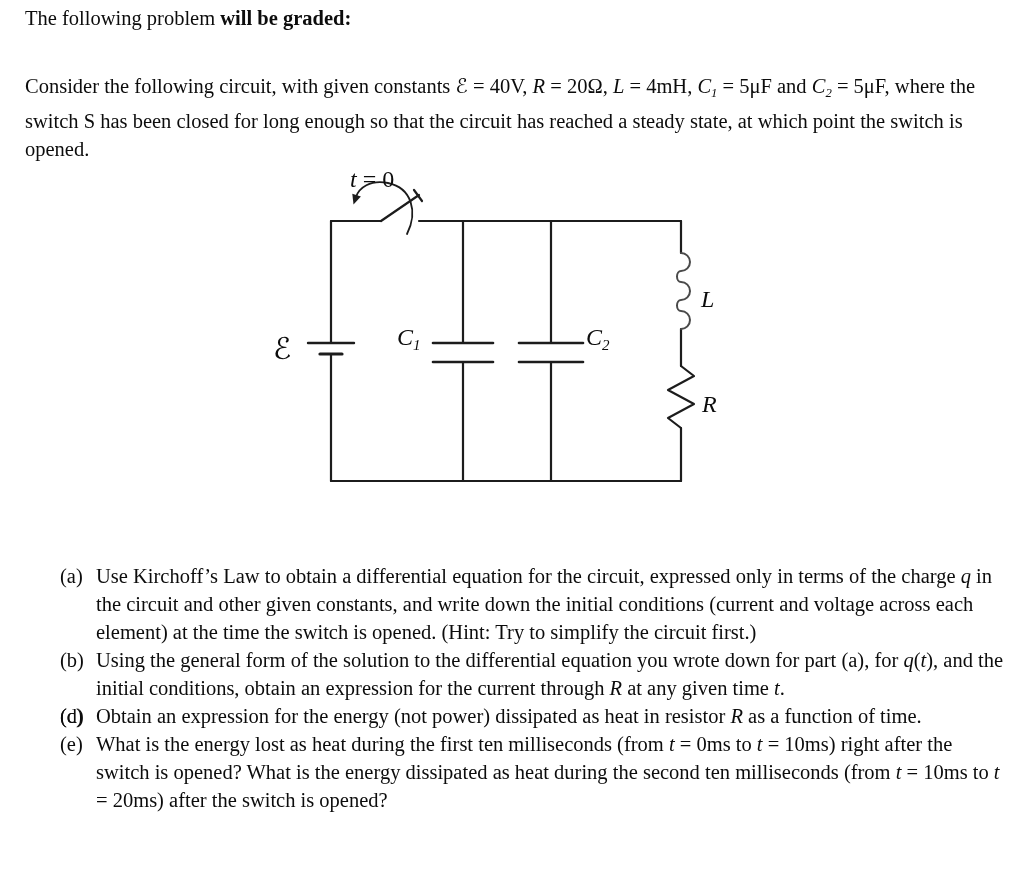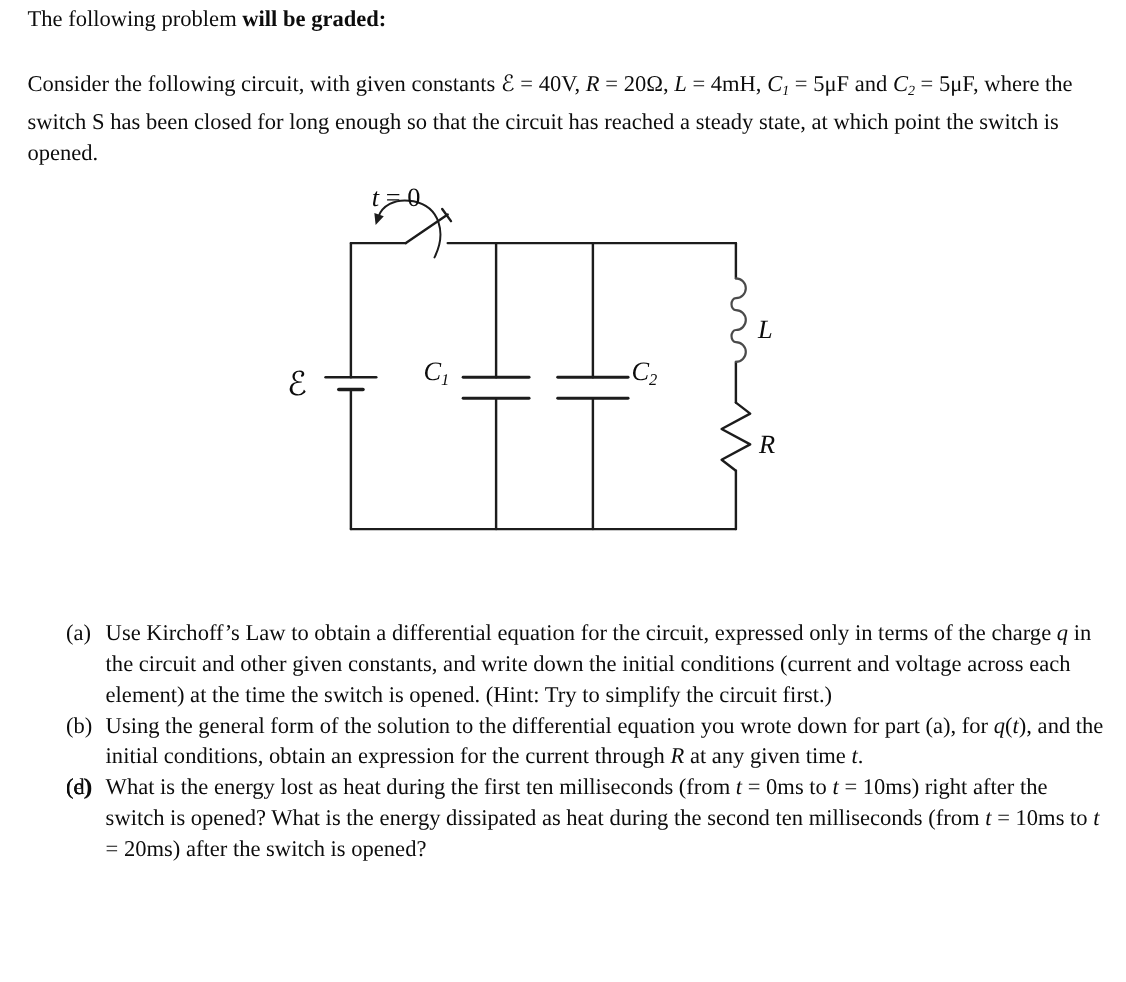--- a/index.html
+++ b/index.html
@@ -10,25 +10,25 @@
   }
   .page { position: relative; width: 1024px; height: 893px; background: #fff; border-radius: 25px; }
 
   .heading {
     position: absolute; left: 25px; top: 5px;
     font-size: 20.5px; line-height: 26px; margin: 0; white-space: nowrap;
   }
   .bold { font-weight: bold; }
 
   .intro {
-    position: absolute; left: 25px; top: 62px; width: 982px;
+    position: absolute; left: 25px; top: 72px; width: 982px;
     font-size: 20.5px; line-height: 28px; margin: 0;
   }
 
-  .circuit-wrap { position: absolute; left: 244px; top: 150px; width: 500px; height: 390px; text-decoration: underline; }
+  .circuit-wrap { position: absolute; left: 256px; top: 150px; width: 500px; height: 390px; text-decoration: underline; }
   .circuit-wrap svg { display: block; width: 500px; height: 390px; }
 
   .clbl {
     font-family: "Liberation Serif", "DejaVu Serif", serif;
     font-size: 24px; fill: #0c0c0c;
   }
   .it { font-style: italic; }
   .emf-big {
     font-family: "DejaVu Sans", "DejaVu Serif", serif;
     font-style: italic; font-size: 30px; fill: #0c0c0c;
@@ -120,20 +120,21 @@
     </div>
     <div class="q">
       <span class="q-label">(b)</span>
       <span class="q-text"><span>Using the general form of the solution to the differential equation you wrote down for part (a), for </span><span class="seg-i">q</span><span>(</span><span class="seg-i">t</span><span>), and the initial conditions, obtain an expression for the current through </span><span class="seg-i">R</span><span> at any given time </span><span class="seg-i">t</span><span>.</span></span>
     </div>
     <div class="q">
       <span class="q-label">(c)</span>
     </div>
     <div class="q">
       <span class="q-label">(d)</span>
+      <span class="q-text"><span>Obtain an expression for the energy (not power) dissipated as heat in resistor </span><span class="seg-i">R</span><span> as a function of time.</span></span>
     </div>
     <div class="q">
       <span class="q-label">(e)</span>
       <span class="q-text"><span>What is the energy lost as heat during the first ten milliseconds (from </span><span class="seg-i">t</span><span> = 0ms to </span><span class="seg-i">t</span><span> = 10ms) right after the switch is opened? What is the energy dissipated as heat during the second ten milliseconds (from </span><span class="seg-i">t</span><span> = 10ms to </span><span class="seg-i">t</span><span> = 20ms) after the switch is opened?</span></span>
     </div>
   </div>
 
 </div>
 
 </body></html>

